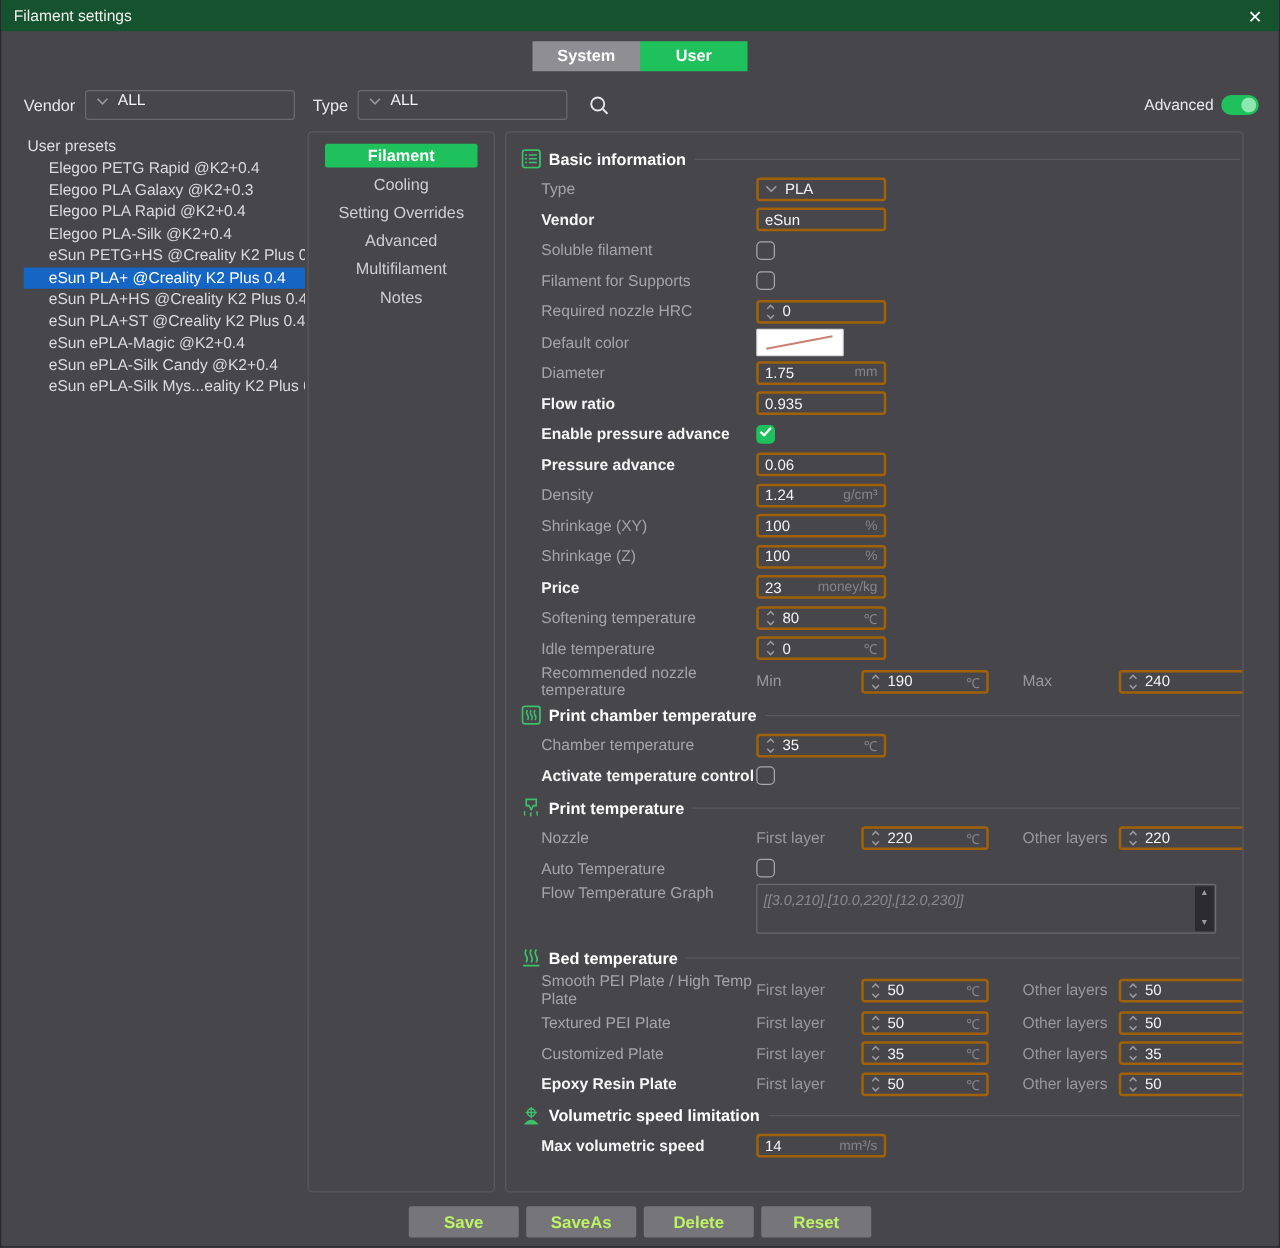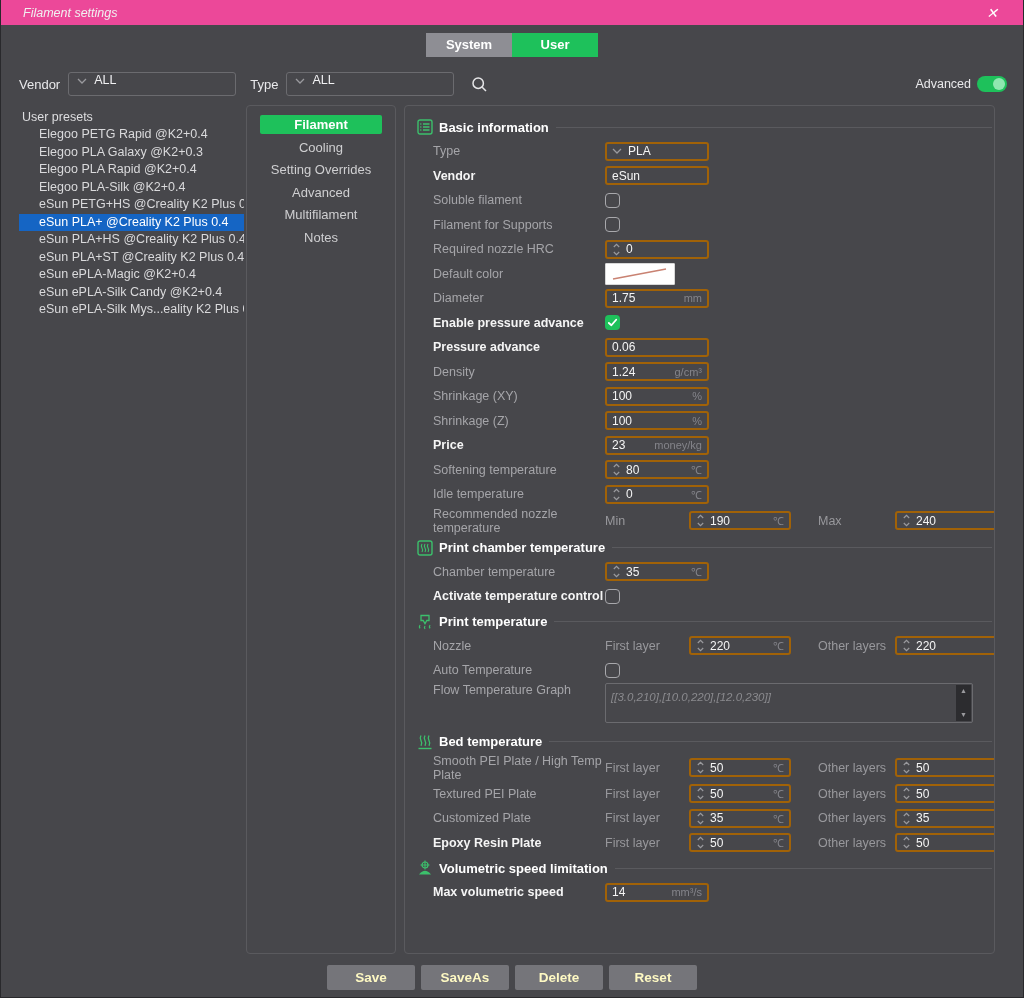--- a/index.html
+++ b/index.html
@@ -6,21 +6,21 @@
   html,body { width:1024px; height:998px; }
   body {
     background:#47474b;
     font-family:"Liberation Sans", sans-serif;
     color:#e8e8ea;
     position:relative;
     overflow:hidden;
     border-left:1px solid #29292c; border-right:1px solid #29292c; border-bottom:1px solid #29292c;
   }
   
-  .titlebar { height:25px; background:#ec4899; display:flex; align-items:center; padding:0 22px;font-style:italic; }
+  .titlebar { height:25px; background:#14532d; display:flex; align-items:center; padding:0 10px; }
   .titlebar .title { font-size:12.5px; color:#f0f0f0; }
   .titlebar .close { margin-left:auto; width:18px; height:18px; display:flex; align-items:center; justify-content:center; color:#ffffff; font-size:14px; cursor:default; }
   
   .tabs-row { display:flex; justify-content:center; margin-top:8px; }
   .tab { width:86px; height:24px; line-height:24px; text-align:center; color:#fff; font-weight:bold; font-size:13px; }
   .tab.system { background:var(--tab-gray); }
   .tab.user { background:var(--accent); }
   
   .filter-row { display:flex; align-items:center; padding:0 16px 0 18px; margin-top:14px; height:26px; }
   .filter-label { font-size:13px; color:#e9e9eb; margin-right:8px; }
@@ -61,21 +61,21 @@
   .sub2 { width:77px; flex:none; margin-left:27px; }
   .field.dual1 { width:102px; }
   .field.dual2 { width:118px; }
   .textarea-row { min-height:46px; align-items:flex-start; }
   .textarea { width:368px; height:40px; border:1px solid #6b6b6f; border-radius:2px; position:relative; padding:3px 20px 3px 5px;font-style:italic; }
   .textarea .ph { font-size:11.5px; color:#8a8a8e; }
   .scrollbar { position:absolute; top:1px; right:1px; bottom:1px; width:15px; background:#2c2c2f; display:flex; flex-direction:column; justify-content:space-between; align-items:center; padding:2px 0; }
   .scrollbar span { font-size:7px; color:#9a9a9e; line-height:8px; }
   
   .footer { position:absolute; bottom:7px; left:0; right:0; display:flex; justify-content:center; gap:6px; }
-  .btn { width:88px; height:25px; line-height:25px; text-align:center; background:#75757a; color:#fef9c3; font-weight:bold; font-size:13.5px; border-radius:2px; }
+  .btn { width:88px; height:25px; line-height:25px; text-align:center; background:#75757a; color:#bef264; font-weight:bold; font-size:13.5px; border-radius:2px; }
 </style>
 </head>
 <body style="--accent: #1ec15b; --sel-blue: #1565c4; --tab-gray: #8e8e94;">
 
 <div class="titlebar">
   <span class="title">Filament settings</span>
   <span class="close">
       <span>✕</span>
     </span>
 </div>
@@ -200,20 +200,27 @@
             </svg></span></div>
       </div>
       <div class="row">
         <div class="row-label">Diameter</div>
         <div class="field">
           <span class="value">1.75</span>
           <span class="unit">mm</span>
         </div>
       </div>
       <div class="row">
+        <div class="row-label modified">Flow ratio</div>
+        <div class="field">
+          <span class="value">0.935</span>
+          <span class="unit"></span>
+        </div>
+      </div>
+      <div class="row">
         <div class="row-label modified">Enable pressure advance</div>
         <div class="checkbox checked">
           <span><svg width="11" height="11" viewBox="0 0 12 12">
               <path d="M2 6.5 L4.8 9 L10 3" fill="none" stroke="#fff" stroke-width="2" stroke-linecap="round" stroke-linejoin="round"></path>
             </svg></span>
         </div>
       </div>
       <div class="row">
         <div class="row-label modified">Pressure advance</div>
         <div class="field">

